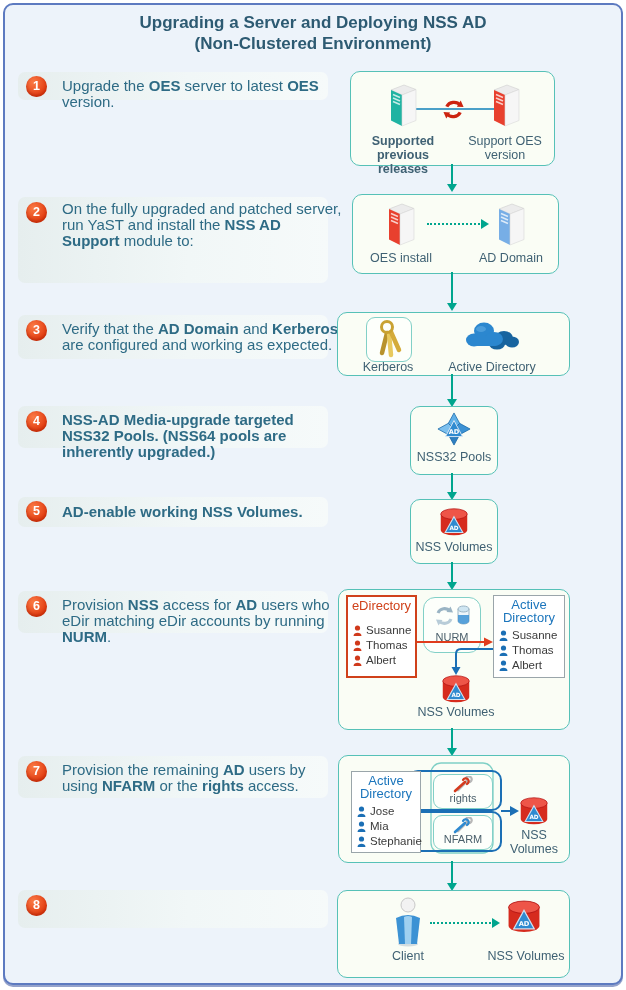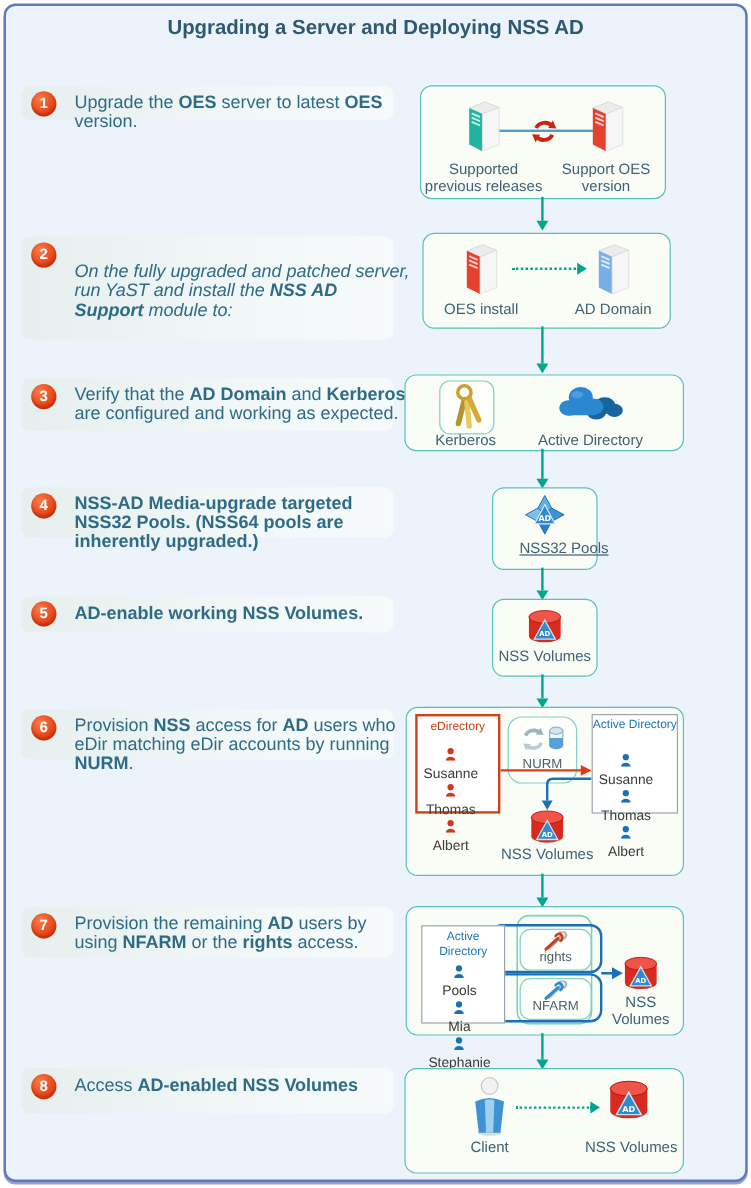--- a/index.html
+++ b/index.html
@@ -11,42 +11,43 @@
   .stext{position:absolute;left:44px;width:280px;font-size:15px;line-height:16px;color:#2e6b85;}
   .stext b{font-weight:bold;}
   .bullets{position:absolute;left:57px;top:37px;width:260px;}
   .bullet{position:relative;padding-left:17px;font-size:12.5px;line-height:15.5px;color:#2e6b85;}
   .bullet::before{content:"\2022";position:absolute;left:2px;color:#7b97a4;}
   .dbox{position:absolute;background:#fafdf5;border:1.5px solid #56c1b7;border-radius:10px;}
   .subbox{position:absolute;background:#fdfffb;border:1.3px solid #82d0c7;border-radius:9px;}
   .wbox{position:absolute;background:#ffffff;}
   .edir{border:2px solid #d0411a;}
   .adb{border:1px solid #9aa5aa;}
-  .boxtitle{position:absolute;left:0;top:2px;width:100%;text-align:center;font-size:10px;line-height:14px;}
+  .boxtitle{position:absolute;left:0;top:2px;width:100%;text-align:center;font-size:13px;line-height:14px;}
   .edir .boxtitle{color:#d0411a;}
   .adb .boxtitle{color:#1b75bc;}
   .users{position:absolute;left:5px;}
-  .user{display:flex;align-items:center;gap:4px;font-size:11.5px;line-height:15px;color:#3a3a3a;flex-direction:column;}
+  .user{display:flex;align-items:center;gap:4px;font-size:11.5px;line-height:15px;color:#3a3a3a;}
   .ulabel{position:absolute;text-align:center;font-size:12.5px;line-height:14px;color:#3f6173;}
   .sublabel{position:absolute;left:0;width:100%;text-align:center;font-size:11px;color:#4a5f6a;}
   .varrow{position:absolute;left:451px;width:2px;background:#00a58e;}
   .varrow::after{content:"";position:absolute;left:-4px;bottom:-8px;width:0;height:0;border:5px solid transparent;border-bottom:none;border-top:8px solid #00a58e;}
   .dotline{position:absolute;height:0;border-top:2px dotted #00a58e;}
   .dotline::after{content:"";position:absolute;right:-6px;top:-6px;width:0;height:0;border:5px solid transparent;border-right:none;border-left:8px solid #00a58e;}
   .hline{position:absolute;height:2px;background:#4aa0c8;}
   .icon{position:absolute;}
   svg text{font-family:"DejaVu Sans",sans-serif;}
 </style>
 </head>
 <body>
 
 <div id="page">
   <div class="frame"></div>
 
   <div class="title-line" style="top:13px;">Upgrading a Server and Deploying NSS AD</div>
+  <div class="title-line" style="top:34px;">(Non-Clustered Environment)</div>
 
   <div class="bar" style="top:72px;height:28px;">
     <div class="num" style="top:4px;">1</div>
     <div class="stext" style="top:6px;"><span>Upgrade the </span><b>OES</b><span> server to latest </span><b>OES</b><span> version.</span></div>
   </div>
   <div class="dbox" style="left:350px;top:71px;width:203px;height:93px;">
     <div class="hline" style="left:60px;top:36px;width:84px;"></div>
     <span class="icon" style="left:32px;top:10px;">
       <svg width="40" height="46" viewBox="0 0 40 46">
           <polygon points="8,8 21,3 33,7.5 19,13" fill="#ececec" stroke="#cfcfcf" stroke-width="0.6"></polygon>
@@ -72,28 +73,28 @@
           <polygon points="8,8 21,3 33,7.5 19,13" fill="#ececec" stroke="#cfcfcf" stroke-width="0.6"></polygon>
           <polygon points="8,8 19,13 19,44 8,38.5" fill="#e8402e"></polygon>
           <polygon points="19,13 33,7.5 33,38.5 19,44" fill="#f6f6f6" stroke="#d8d8d8" stroke-width="0.6"></polygon>
           <g stroke="#ffffff" stroke-opacity="0.75" stroke-width="1.6">
             <line x1="10" y1="12.5" x2="17" y2="15.5"></line>
             <line x1="10" y1="16" x2="17" y2="19"></line>
             <line x1="10" y1="19.5" x2="17" y2="22.5"></line>
           </g>
         </svg>
     </span>
-    <div class="ulabel" style="left:0;top:62px;width:104px;">Supported previous releases</div>
+    <div class="ulabel" style="left:0;top:62px;width:104px;font-weight:bold;">Supported previous releases</div>
     <div class="ulabel" style="left:108px;top:62px;width:92px;">Support OES version</div>
   </div>
   <div class="varrow" style="top:164px;height:20px;"></div>
 
   <div class="bar" style="top:197px;height:86px;">
     <div class="num" style="top:5px;">2</div>
-    <div class="stext" style="top:22px;font-style:italic;"><span>On the fully upgraded and patched server, run YaST and install the </span><b>NSS AD Support</b><span> module to:</span></div>
+    <div class="stext" style="top:4px;"><span>On the fully upgraded and patched server, run YaST and install the </span><b>NSS AD Support</b><span> module to:</span></div>
   </div>
   <div class="dbox" style="left:352px;top:194px;width:205px;height:78px;">
     <span class="icon" style="left:28px;top:6px;">
       <svg width="40" height="46" viewBox="0 0 40 46">
           <polygon points="8,8 21,3 33,7.5 19,13" fill="#ececec" stroke="#cfcfcf" stroke-width="0.6"></polygon>
           <polygon points="8,8 19,13 19,44 8,38.5" fill="#e8402e"></polygon>
           <polygon points="19,13 33,7.5 33,38.5 19,44" fill="#f6f6f6" stroke="#d8d8d8" stroke-width="0.6"></polygon>
           <g stroke="#ffffff" stroke-opacity="0.75" stroke-width="1.6">
             <line x1="10" y1="12.5" x2="17" y2="15.5"></line>
             <line x1="10" y1="16" x2="17" y2="19"></line>
@@ -167,21 +168,21 @@
           <g stroke="#1668a8" stroke-width="0.8">
             <polygon points="18,1 24,12 18,18 12,12" fill="#5fb0e8"></polygon>
             <polygon points="35,18 24,24 18,18 24,12" fill="#3c92d4"></polygon>
             <polygon points="18,35 12,24 18,18 24,24" fill="#2f7fc0"></polygon>
             <polygon points="1,18 12,12 18,18 12,24" fill="#7cc0ee"></polygon>
           </g>
           <polygon points="18,9 27,26 9,26" fill="#2f8ad0" stroke="#ddeaf5" stroke-width="1"></polygon>
           <text x="18" y="23.5" font-size="7" font-weight="bold" fill="#fff" text-anchor="middle">AD</text>
         </svg>
     </span>
-    <div class="ulabel" style="left:16px;top:43px;width:86px;text-decoration:underline;">NSS32 Pools</div>
+    <div class="ulabel" style="left:0;top:43px;width:86px;">NSS32 Pools</div>
   </div>
   <div class="varrow" style="top:473px;height:19px;"></div>
 
   <div class="bar" style="top:497px;height:30px;">
     <div class="num" style="top:4px;">5</div>
     <div class="stext" style="top:7px;"><b>AD-enable working </b><b>NSS Volumes.</b></div>
   </div>
   <div class="dbox" style="left:410px;top:499px;width:86px;height:63px;">
     <span class="icon" style="left:26px;top:7px;">
       <svg width="34" height="30" viewBox="0 0 38 34">
@@ -323,21 +324,21 @@
       <div class="sublabel" style="top:17px;">NFARM</div>
     </div>
     <div class="wbox adb" style="left:12px;top:15px;width:68px;height:80px;">
       <div class="boxtitle" style="line-height:13px;">Active Directory</div>
       <div class="users" style="top:32px;">
         <div class="user">
             <svg width="9" height="11" viewBox="0 0 9 11">
               <circle cx="4.5" cy="3" r="2.6" fill="#1b6fb5"></circle>
               <path d="M0.5 11 C0.5 6.6 8.5 6.6 8.5 11 Z" fill="#1b6fb5"></path>
             </svg>
-            <span>Pools</span>
+            <span>Jose</span>
           </div>
         <div class="user">
             <svg width="9" height="11" viewBox="0 0 9 11">
               <circle cx="4.5" cy="3" r="2.6" fill="#1b6fb5"></circle>
               <path d="M0.5 11 C0.5 6.6 8.5 6.6 8.5 11 Z" fill="#1b6fb5"></path>
             </svg>
             <span>Mia</span>
           </div>
         <div class="user">
             <svg width="9" height="11" viewBox="0 0 9 11">
@@ -355,21 +356,20 @@
           <polygon points="19,11 29,29 9,29" fill="#2f8ad0" stroke="#cfe2f2" stroke-width="1.2"></polygon>
           <text x="19" y="26.5" font-size="6.5" font-weight="bold" fill="#fff" text-anchor="middle">AD</text>
         </svg>
     </span>
     <div class="ulabel" style="left:160px;top:72px;width:70px;">NSS Volumes</div>
   </div>
   <div class="varrow" style="top:861px;height:22px;"></div>
 
   <div class="bar" style="top:890px;height:38px;">
     <div class="num" style="top:5px;">8</div>
-    <div class="stext" style="top:7px;"><span>Access </span><b>AD-enabled NSS Volumes</b></div>
   </div>
   <div class="dbox" style="left:337px;top:890px;width:231px;height:86px;">
     <span class="icon" style="left:53px;top:6px;">
       <svg width="34" height="50" viewBox="0 0 34 50">
           <ellipse cx="17" cy="47" rx="10" ry="2.5" fill="#c9d4da" opacity="0.8"></ellipse>
           <circle cx="17" cy="8" r="7" fill="#f2f2f2" stroke="#c8c8c8" stroke-width="1"></circle>
           <path d="M5 21 Q17 15 29 21 L26 47 L8 47 Z" fill="#3c92d4"></path>
           <path d="M13 20 L14 47 L20 47 L21 20 Q17 18 13 20 Z" fill="#9fd0f0"></path>
         </svg>
     </span>

